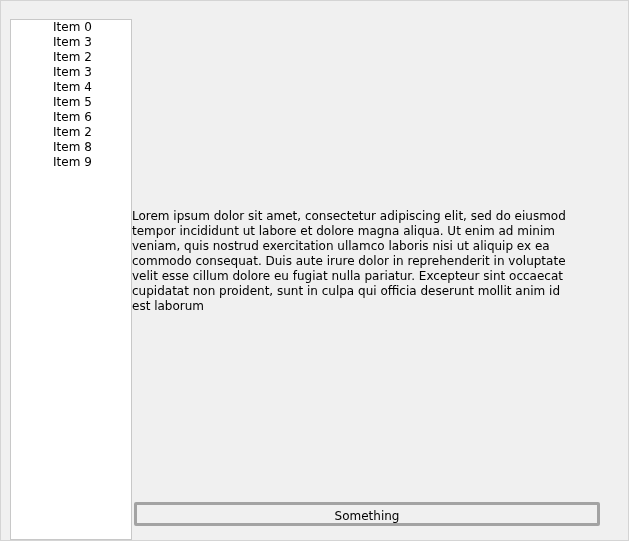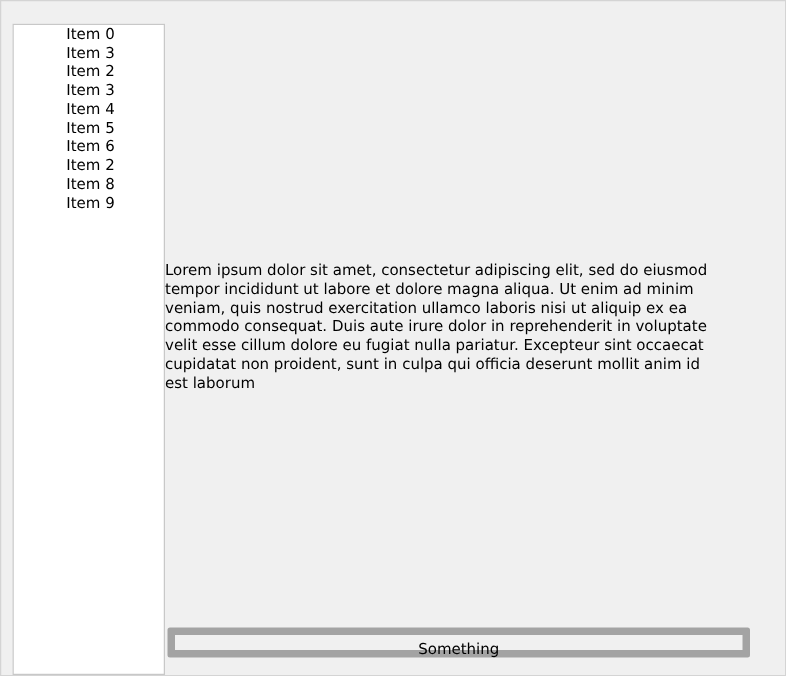--- a/index.html
+++ b/index.html
@@ -61,21 +61,21 @@
     text-align: left;
   }
   #something-button {
     position: absolute;
     left: 2px;
     top: 492px;
     width: 466px;
     height: 24px;
     box-sizing: border-box;
     background: #f0f0f0;
-    border: 6px solid #a3a3a3;
+    border: 3px solid #a3a3a3;
     border-radius: 2px;
     font-family: "DejaVu Sans", sans-serif;
     font-size: 12px;
     color: #000000;
     text-align: center;
     line-height: 22px;
     cursor: default;
   }
 </style>
 </head>

